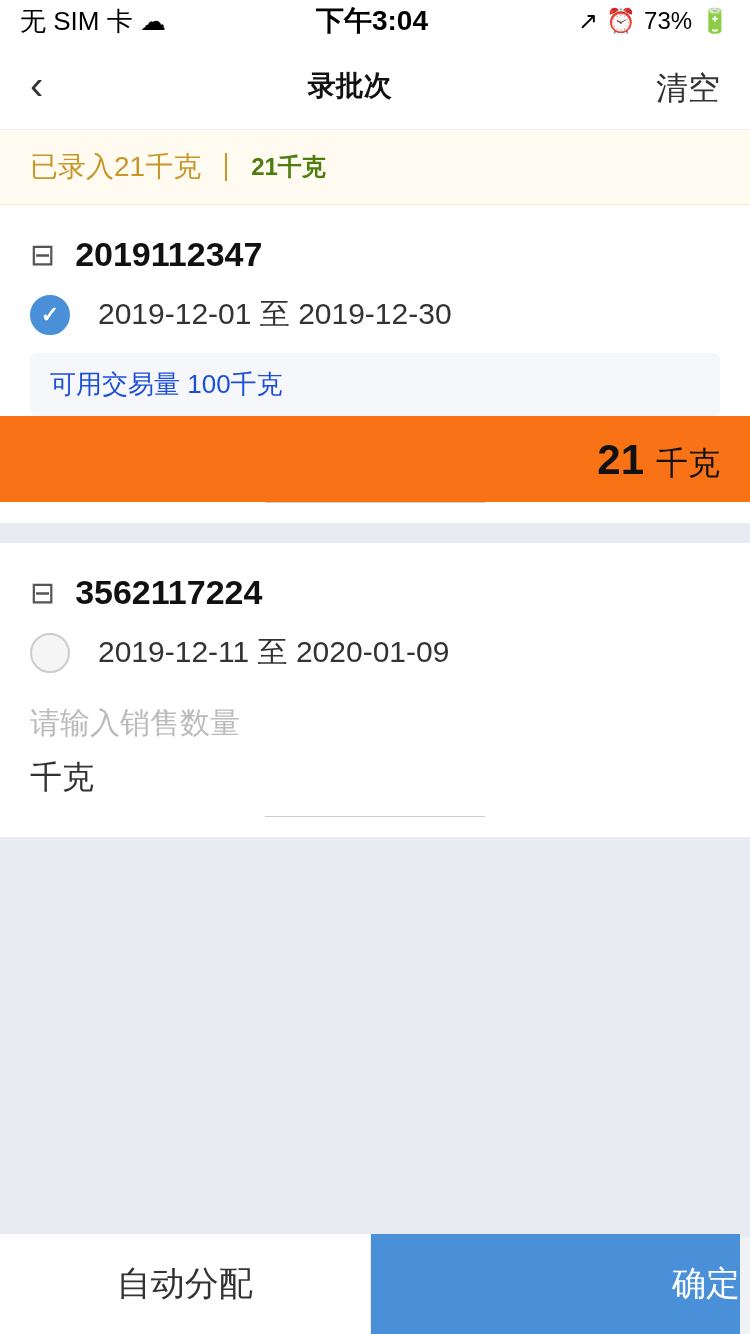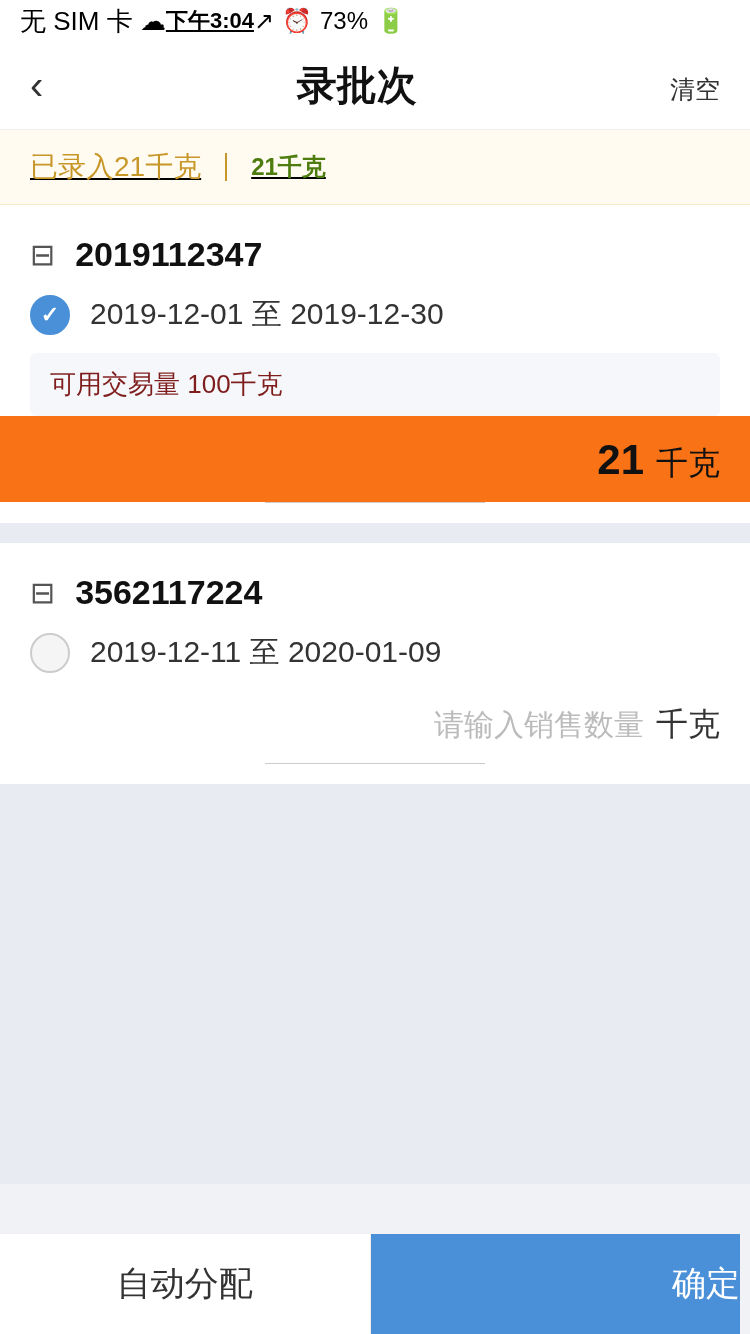--- a/index.html
+++ b/index.html
@@ -11,65 +11,64 @@
       background: #f0f2f5;
       overflow-x: hidden;
     }
 
     
     .status-bar {
       height: 42px;
       background: #fff;
       display: flex;
       align-items: center;
-      justify-content: flex-start;
+      justify-content: space-between;
       padding: 0 20px;
       font-size: 26px;
       font-weight: 500;
     }
     .status-left { display: flex; align-items: center; gap: 10px; }
-    .status-center { font-size: 22px; font-weight: 600; text-decoration: underline; }
+    .status-center { font-size: 28px; font-weight: 600; }
     .status-right { display: flex; align-items: center; gap: 8px; font-size: 24px; }
 
     
     .nav-bar {
       height: 88px;
       background: #fff;
       display: flex;
       align-items: center;
       justify-content: space-between;
       padding: 0 30px;
       border-bottom: 1px solid #eee;
     }
     .nav-back {
       font-size: 40px;
       color: #333;
       cursor: pointer;
     }
     .nav-title {
-      font-size: 40px;
+      font-size: 28px;
       font-weight: 600;
       color: #111;
     }
     .nav-clear {
-      font-size: 25px;
+      font-size: 32px;
       color: #333;
       cursor: pointer;
       margin-top: 7px;
     }
 
     
     .info-banner {
       background: #fffbf0;
       padding: 18px 30px;
       display: flex;
       align-items: center;
       gap: 24px;
       border-bottom: 1px solid #f5e9c5;
-      text-decoration: underline;
     }
     .info-banner-text {
       font-size: 28px;
       color: #c8972a;
     }
     .info-banner-divider {
       width: 2px;
       height: 28px;
       background: #c8972a;
     }
@@ -97,21 +96,21 @@
     .card-id {
       font-size: 34px;
       font-weight: 600;
       color: #111;
       margin-left: 12px;
     }
     .card-row {
       display: flex;
       align-items: center;
       padding: 10px 30px;
-      gap: 20px;
+      gap: 28px;
     }
     .radio-circle {
       width: 40px;
       height: 40px;
       border-radius: 50%;
       border: 2px solid #ccc;
       background: #f5f5f5;
       flex-shrink: 0;
     }
     .radio-circle.checked {
@@ -130,21 +129,21 @@
     .card-date {
       font-size: 30px;
       color: #333;
     }
     .card-avail {
       margin: 8px 30px 0 30px;
       background: #f5f7fa;
       border-radius: 6px;
       padding: 14px 20px;
       font-size: 26px;
-      color: #7f1d1d;
+      color: #1d4ed8;
     }
 
     
     .amount-row {
       display: flex;
       align-items: baseline;
       justify-content: flex-end;
       padding: 20px 30px 16px 30px;
       background: #f97316;
       gap: 12px;
@@ -173,20 +172,21 @@
     }
 
     
     .input-row {
       display: flex;
       align-items: baseline;
       justify-content: flex-end;
       padding: 20px 30px 16px 30px;
       background: #fff;
       gap: 12px;
+      flex-direction: column;
     }
     .input-placeholder {
       font-size: 30px;
       color: #bbb;
     }
     .input-unit {
       font-size: 32px;
       color: #333;
     }
 

